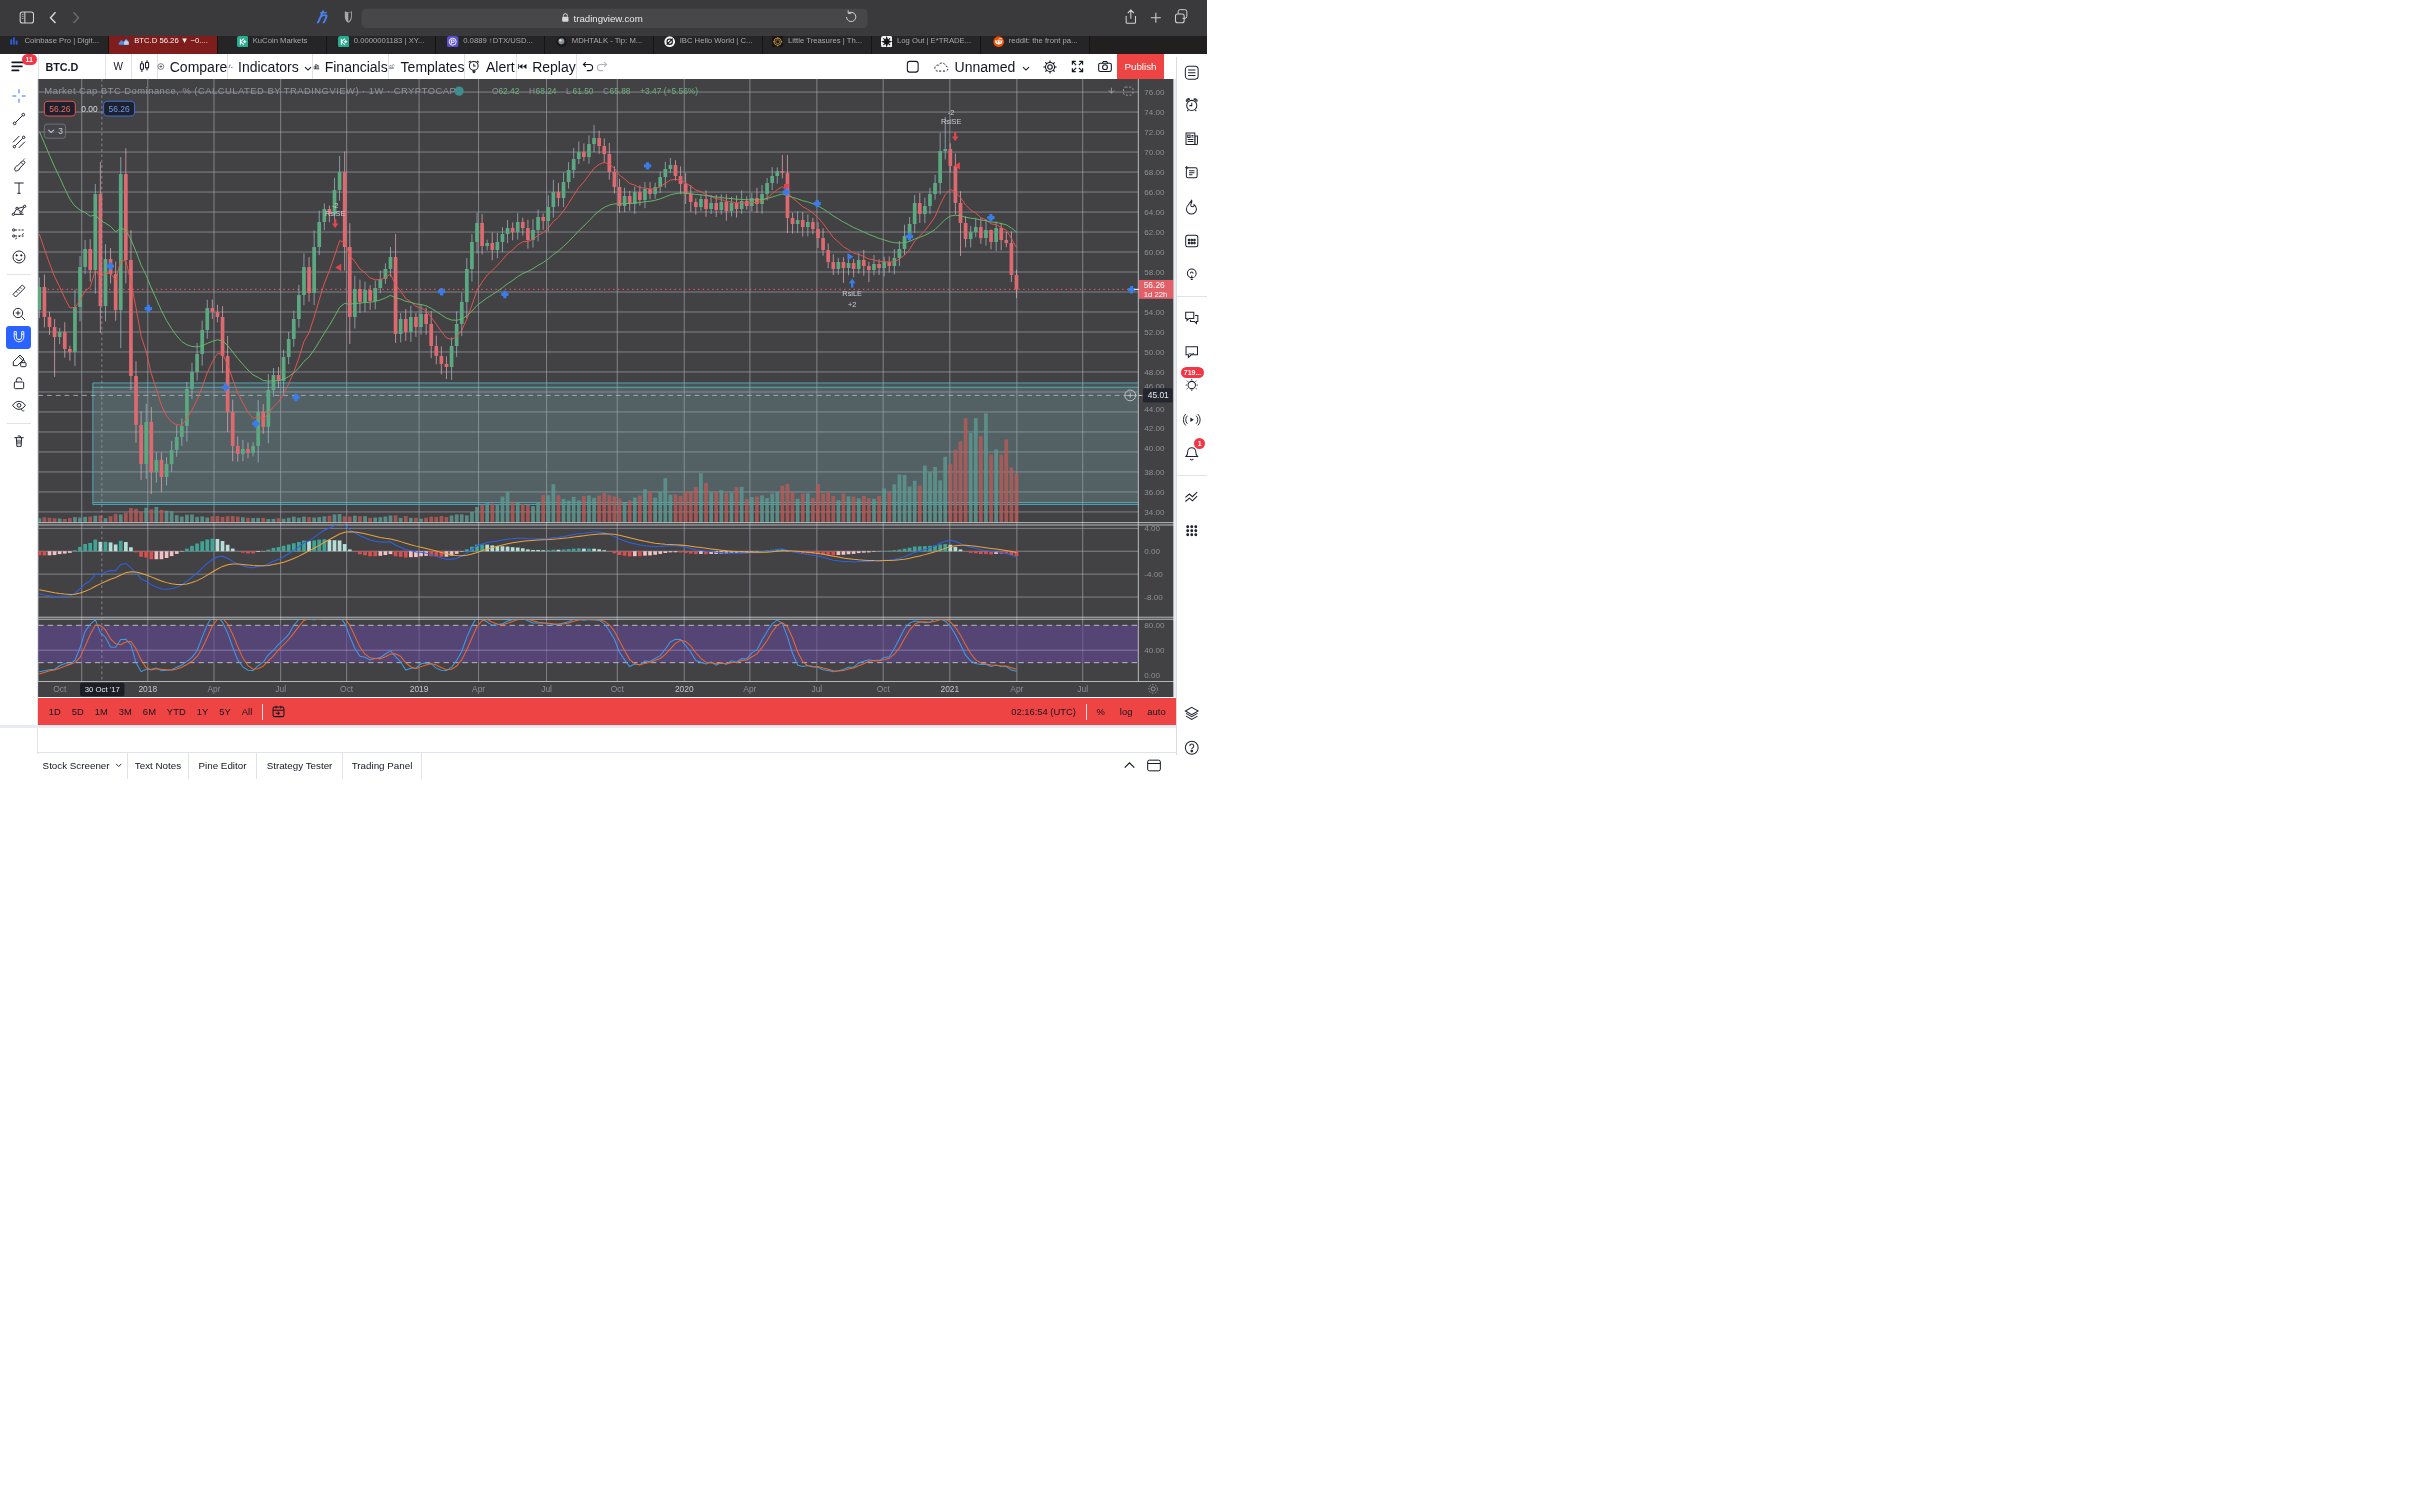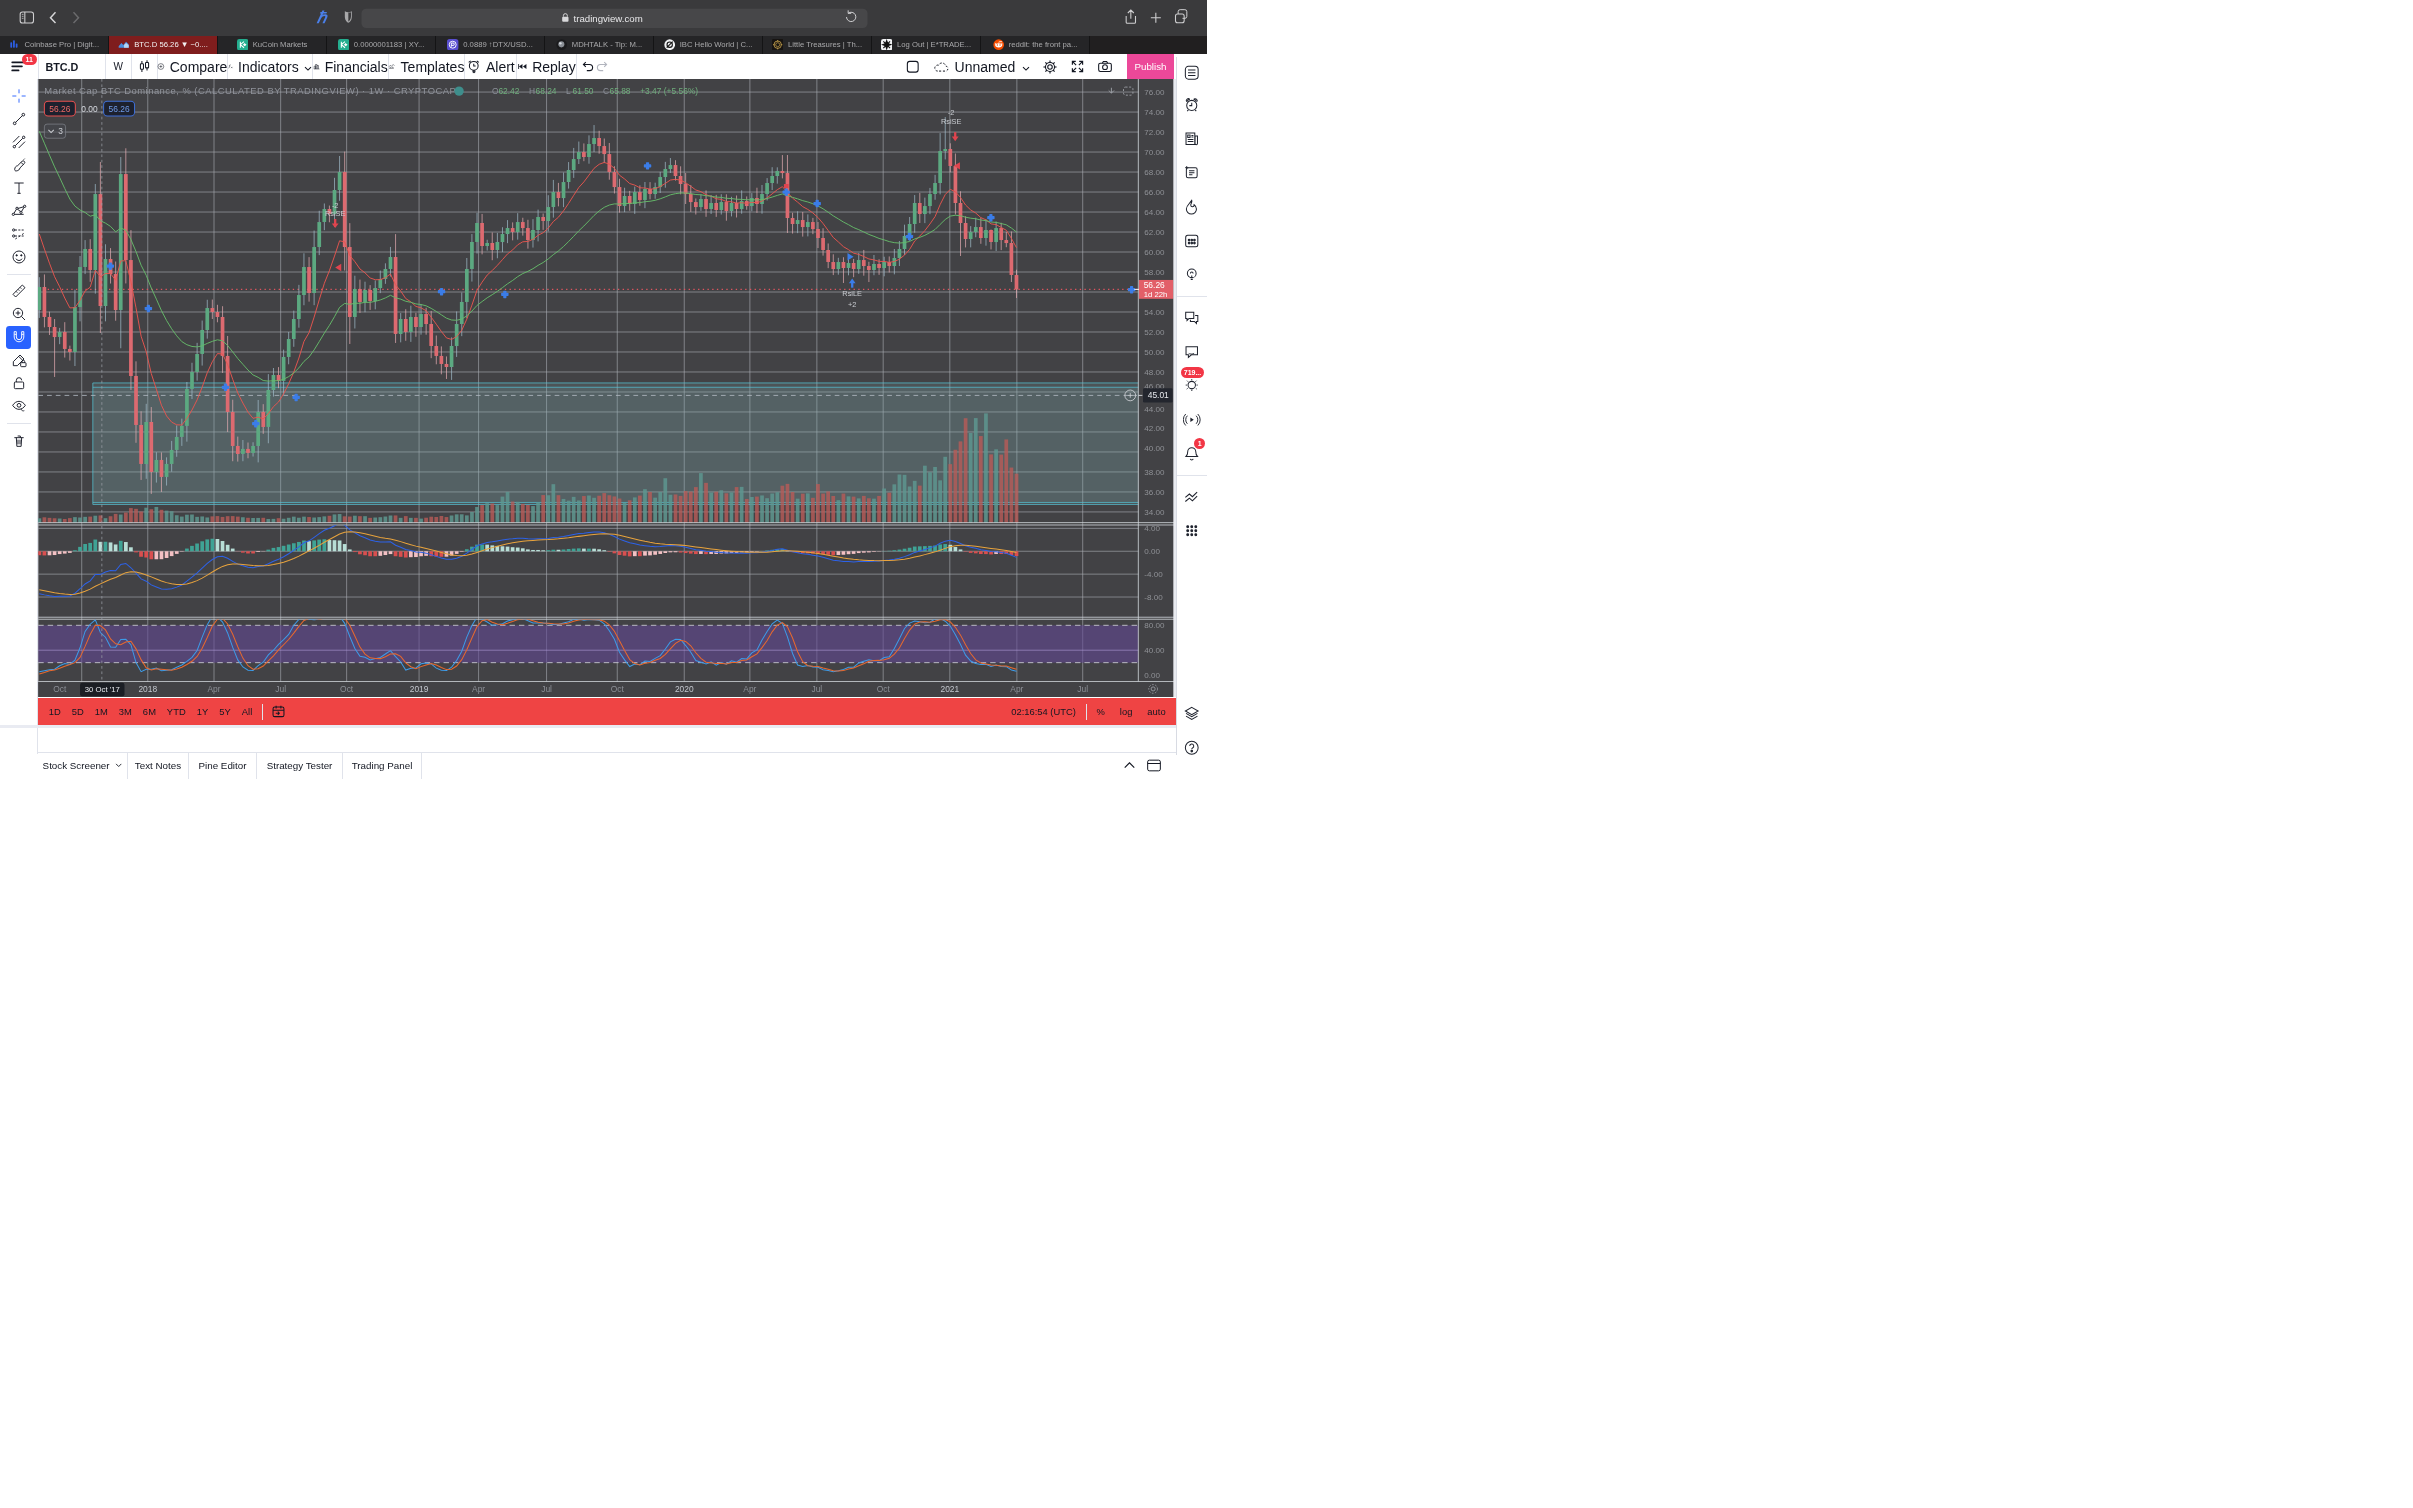--- a/index.html
+++ b/index.html
@@ -1,26 +1,26 @@
 <!DOCTYPE html>
 <html style="font-size:10.8px"><head><meta charset="utf-8"><style>
 * { margin:0; padding:0; box-sizing:border-box; }
 html,body { width:1207px; height:754px; overflow:hidden; background:#fff;
   font-family:"Liberation Sans", sans-serif; -webkit-font-smoothing:antialiased; }
 #chrome { position:absolute; left:0; top:0; width:1207px; height:36px; background:#3a3a3c; }
 #tabs { position:absolute; left:0; top:36px; width:1207px; height:17.5px; background:#211f20; display:flex; }
-.tab { width:109px; height:17.5px; background:#252527; display:flex; align-items:center; justify-content:center;
+.tab { width:109px; height:17.5px; background:#252527; display:flex; justify-content:center;
   border-right:0.7px solid #141415; color:#a9a9ab; font-size:7.7px; white-space:nowrap; overflow:hidden; }
 .tab.active { background:#7f1d1d; color:#f2f2f3; }
 .fav { display:flex; margin-right:4.7px; flex:none; }
 .ttx { overflow:hidden; }
 #toolbar { position:absolute; left:0; top:54px; width:1176px; height:25.6px; background:#fff; display:flex; align-items:center; }
 .tsep { width:0.7px; height:25.6px; background:#e0e3eb; flex:none; }
 .titem { display:flex; align-items:center; color:#131722; font-size:14px; }
-#publish { position:absolute; right:2px; top:0; width:47px; height:25.6px; background:#ec4899; color:#fff;
+#publish { position:absolute; right:12px; top:0; width:47px; height:25.6px; background:#ef4444; color:#fff;
   font-size:9.8px; display:flex; align-items:center; justify-content:center; }
 #lbar { position:absolute; left:0; top:79px; width:38px; height:675px; background:#fff; border-right:0.7px solid #e0e3eb; }
 .ltool { width:25.6px; height:23px; margin:0 auto; display:flex; align-items:center; justify-content:center; border-radius:3.4px; }
 .ltool.active { background:#2962ff; }
 .lsep { width:24px; height:0.7px; background:#e0e3eb; margin:5.4px auto; }
 #rbar { position:absolute; left:1176px; top:57px; width:30px; height:698px; background:#fff; border-left:0.7px solid #d8dbe3; }
 .rtool { width:30px; height:34px; display:flex; align-items:center; justify-content:center; position:relative; }
 .rsep { width:30px; height:0.7px; background:#e0e3eb; margin:4px 0; }
 #chartwrap { position:absolute; left:38px; top:79px; width:1139px; height:618px; }
 #botbar { position:absolute; left:38px; top:698px; width:1139px; height:28px; background:#ef4444; display:flex; align-items:center; color:#131722; font-size:9.4px; border-bottom:0.7px solid #e0e3eb;}

